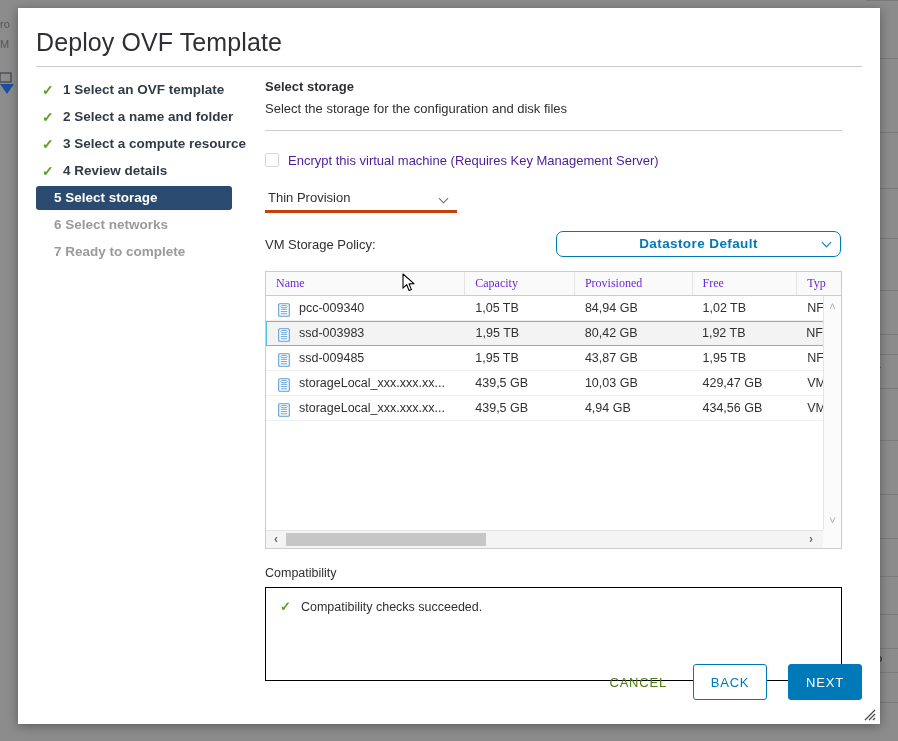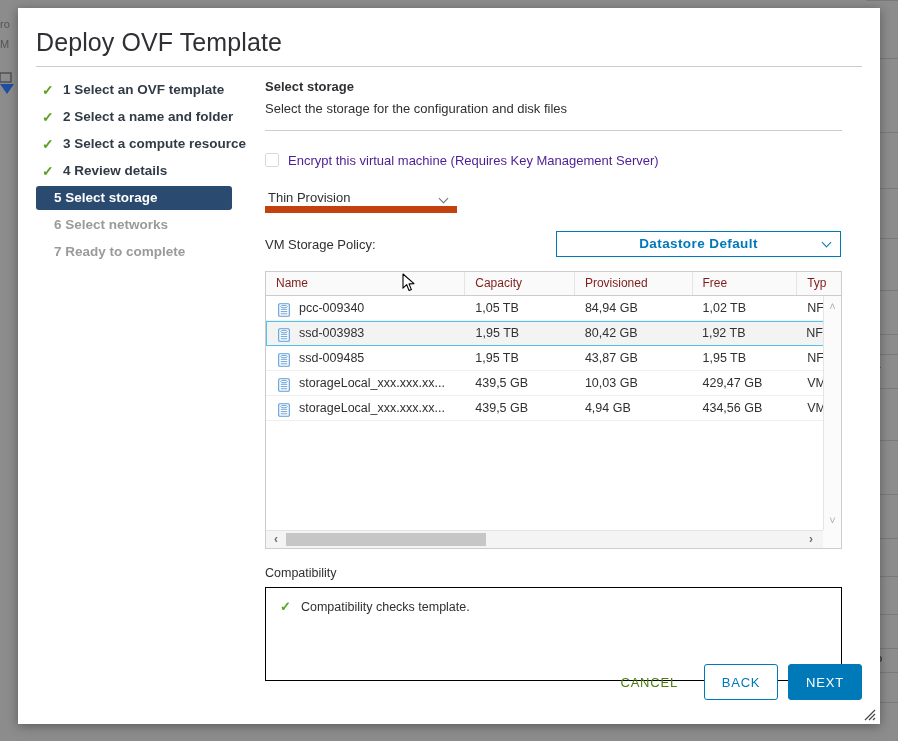--- a/index.html
+++ b/index.html
@@ -196,21 +196,21 @@
     font-size: 13px;
     color: #2f3033;
     width: 291px;
     flex: none;
   }
 
   .select-underline {
     position: relative;
     width: 192px;
     height: 25px;
-    border-bottom: 7px solid #c2410c;
+    border-bottom: 3px solid #c2410c;
     box-sizing: border-box;
   }
   .select-underline .val {
     position: absolute;
     left: 3px;
     top: 2px;
     font-size: 13px;
     color: #2f3033;
   }
   .chev {
@@ -230,21 +230,21 @@
     border-right: 1.4px solid #6b6f74;
     border-bottom: 1.4px solid #6b6f74;
     transform: rotate(45deg);
   }
 
   .select-box {
     position: relative;
     width: 285px;
     height: 26px;
     border: 1px solid #0079b8;
-    border-radius: 0;
+    border-radius: 7px;
     box-sizing: border-box;
     background: #fff;
   }
   .select-box .val {
     position: absolute;
     left: 0;
     right: 0;
     top: 4px;
     text-align: center;
     font-size: 13.5px;
@@ -270,27 +270,28 @@
   }
   .thead {
     display: flex;
     height: 24px;
     background: #fafafa;
     border-bottom: 1px solid #cccccc;
     box-sizing: border-box;
   }
   .th {
     font-size: 12px;
-    color: #7f1d1d;
+    color: #6d28d9;
     line-height: 23px;
     padding-left: 10px;
     border-right: 1px solid #e4e4e4;
     box-sizing: border-box;
     white-space: nowrap;
     overflow: hidden;
+    font-family: Liberation Serif, serif;
   }
   .c-name { width: 200px; }
   .c-cap  { width: 110px; }
   .c-prov { width: 118px; }
   .c-free { width: 105px; }
   .c-type { width: 44px; border-right: none; }
 
   .tbody { position: relative; }
   .trow {
     display: flex;
@@ -456,21 +457,21 @@
     margin-left: 10px;
   }
   .btn-primary {
     background: #0079b8;
     border: 1px solid #0079b8;
     color: #ffffff;
     border-radius: 3px;
     height: 36px;
     min-width: 74px;
     padding: 0 8px;
-    margin-left: 10px;
+    margin-left: 21px;
   }
 
   
   .resize-grip {
     position: absolute;
     right: 4px;
     bottom: 4px;
     width: 13px;
     height: 13px;
   }
@@ -696,21 +697,21 @@
           <div class="hthumb"></div>
           <div class="arrow right">›</div>
         </div>
         <div class="corner-box"></div>
       </div>
 
       <div class="compat-label">Compatibility</div>
       <div class="compat-box">
         <div class="compat-msg">
           <span class="compat-tick">✓</span>
-          <span>Compatibility checks template.</span>
+          <span>Compatibility checks succeeded.</span>
         </div>
       </div>
     </div>
 
     <div class="footer">
       <button class="btn btn-link">CANCEL</button>
       <button class="btn btn-outline">BACK</button>
       <button class="btn btn-primary">NEXT</button>
     </div>
 

